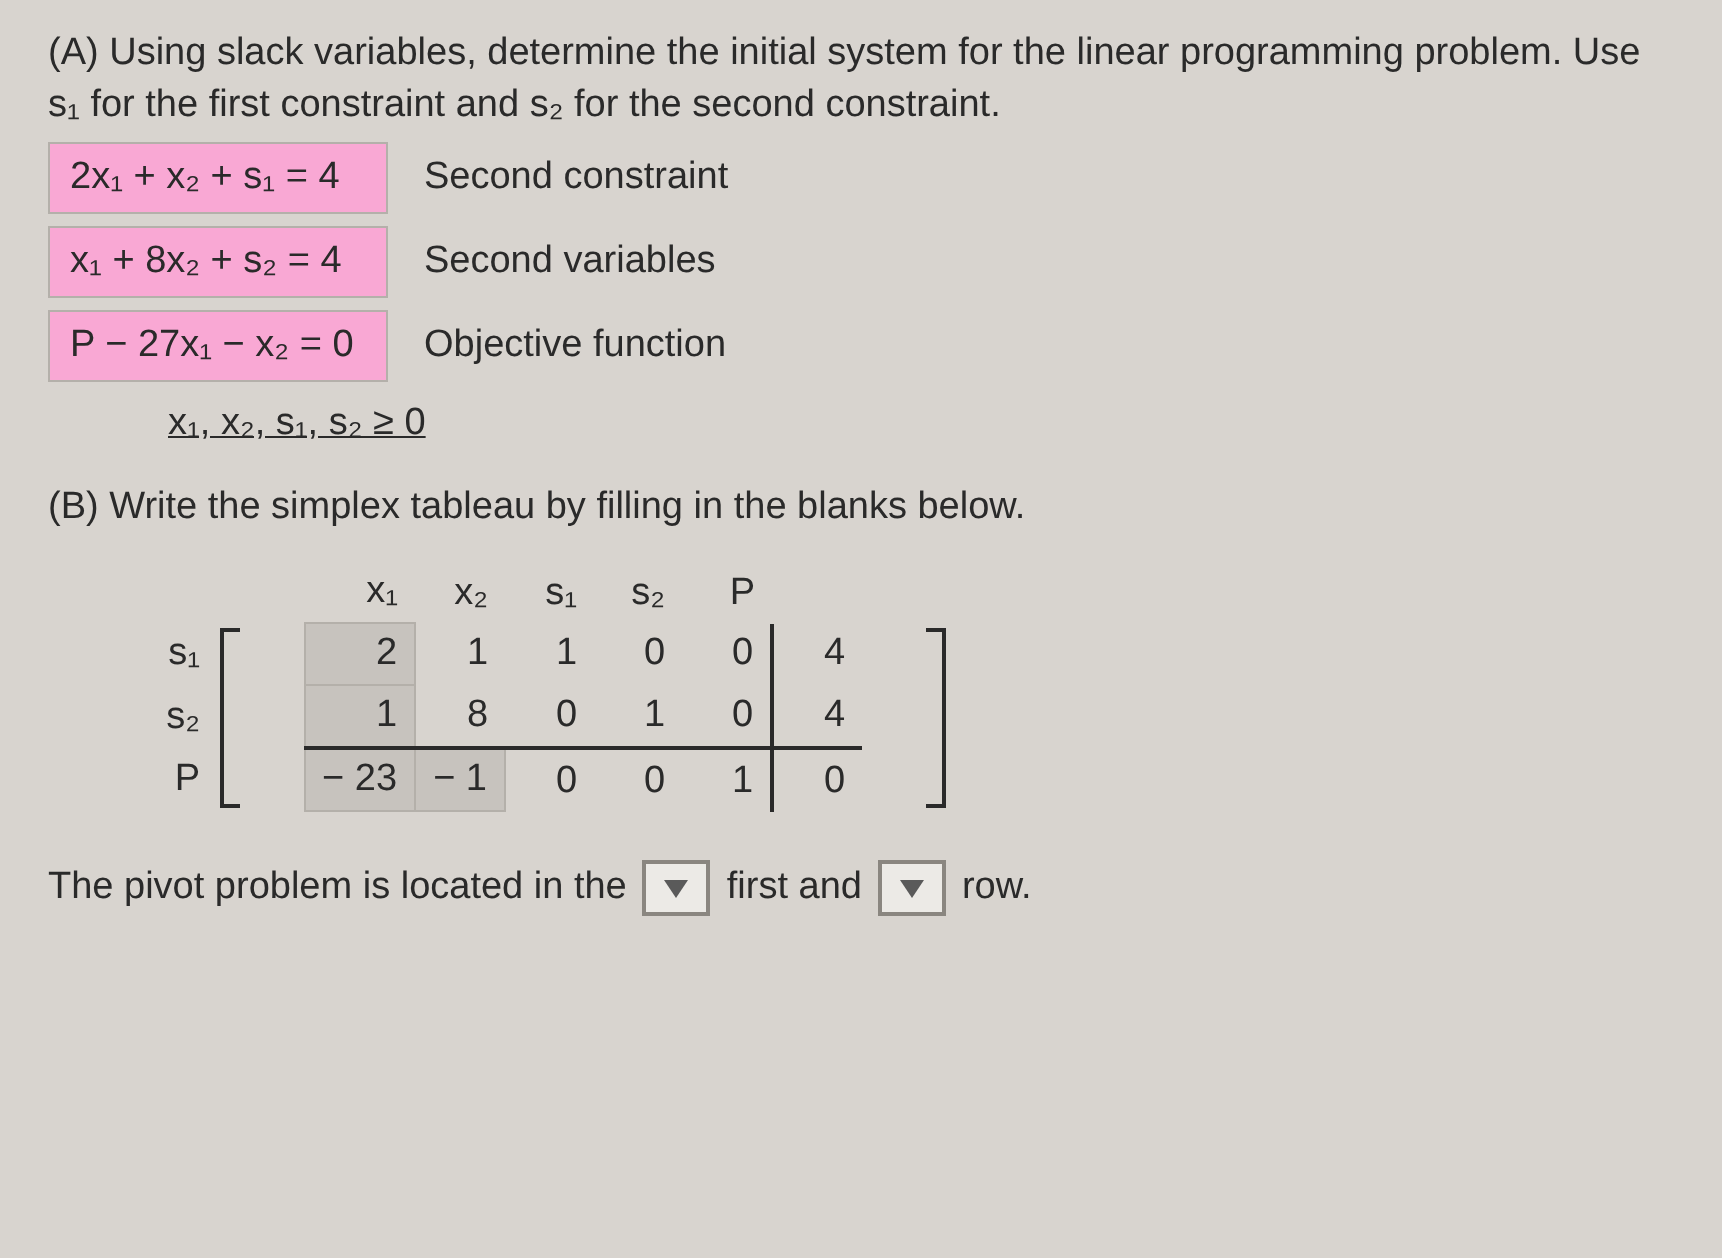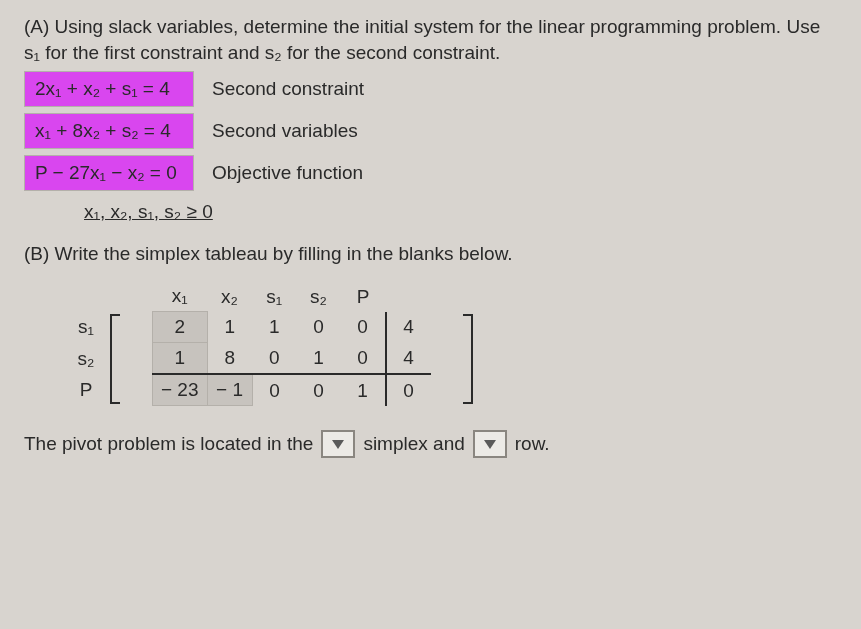--- a/index.html
+++ b/index.html
@@ -19,21 +19,21 @@
   }
   .prompt-line {
     line-height: 1.35;
   }
   .eq-row {
     display: flex;
     align-items: center;
     margin: 6px 0;
   }
   .eq-box {
-    background: #d946ef;
+    background: #f9a8d4;
     border: 1px solid #b4b0aa;
     padding: 6px 10px;
     margin-right: 18px;
     min-width: 170px;
     box-sizing: border-box;
   }
   .eq-label { }
   .nonneg {
     margin: 10px 0 20px 60px;
     text-decoration: underline;
@@ -43,21 +43,21 @@
   }
   
   .tableau-wrap {
     margin-left: 40px;
     margin-bottom: 24px;
   }
   .tbl {
     border-collapse: collapse;
   }
   .tbl td, .tbl th {
-    text-align: center;
+    text-align: right;
     padding: 4px 8px;
     min-width: 28px;
     font-weight: normal;
   }
   .rowlabel {
     padding-right: 6px;
   }
   .filled {
     background: #c7c3be;
     border: 1px solid #b4b0aa;
@@ -174,21 +174,21 @@
       </table>
   </div>
 
   <div class="pivot-line">
     <span>The pivot problem is located in the</span>
     <span class="dd">
       <svg width="14" height="12" viewBox="0 0 14 12">
           <polygon points="1,2 13,2 7,11" fill="#5a5a5a"></polygon>
         </svg>
     </span>
-    <span>simplex and</span>
+    <span>first and</span>
     <span class="dd">
       <svg width="14" height="12" viewBox="0 0 14 12">
           <polygon points="1,2 13,2 7,11" fill="#5a5a5a"></polygon>
         </svg>
     </span>
     <span>row.</span>
   </div>
 
 </div>
 

